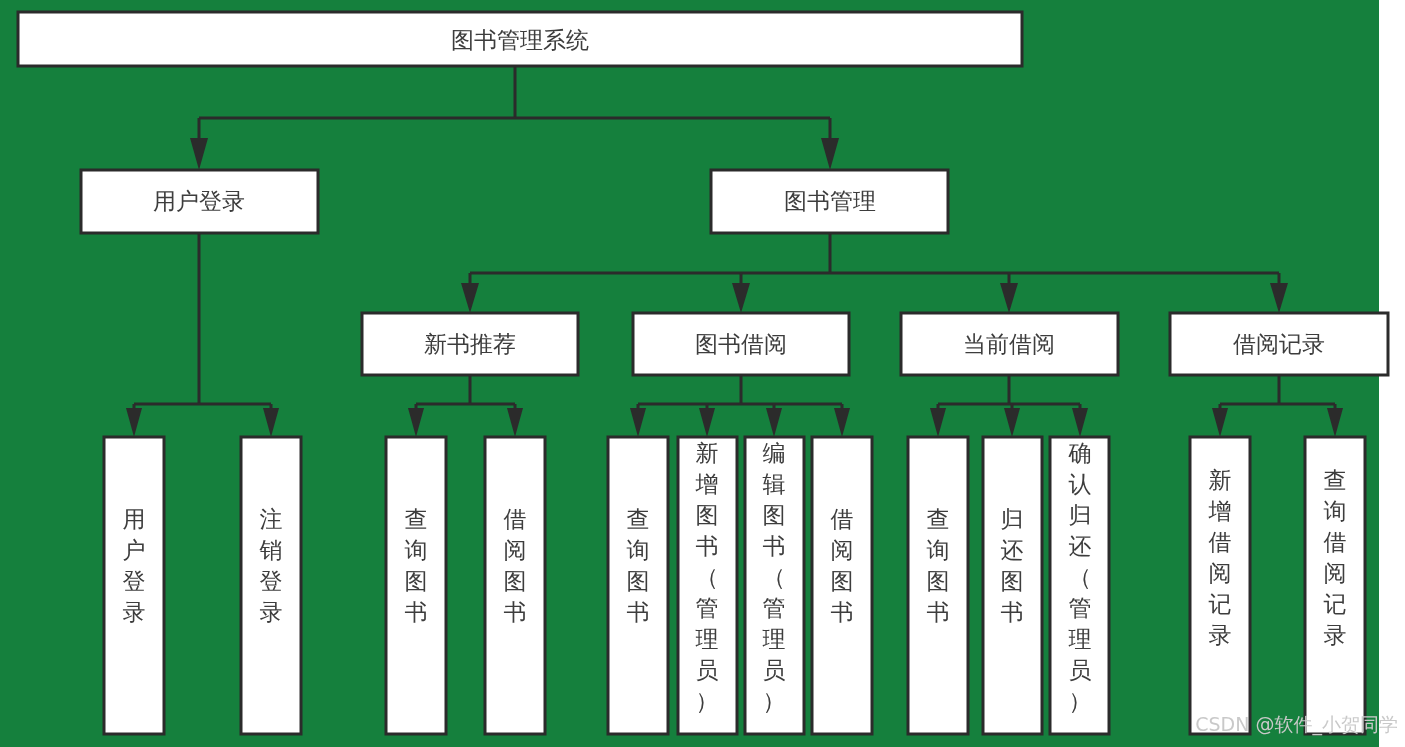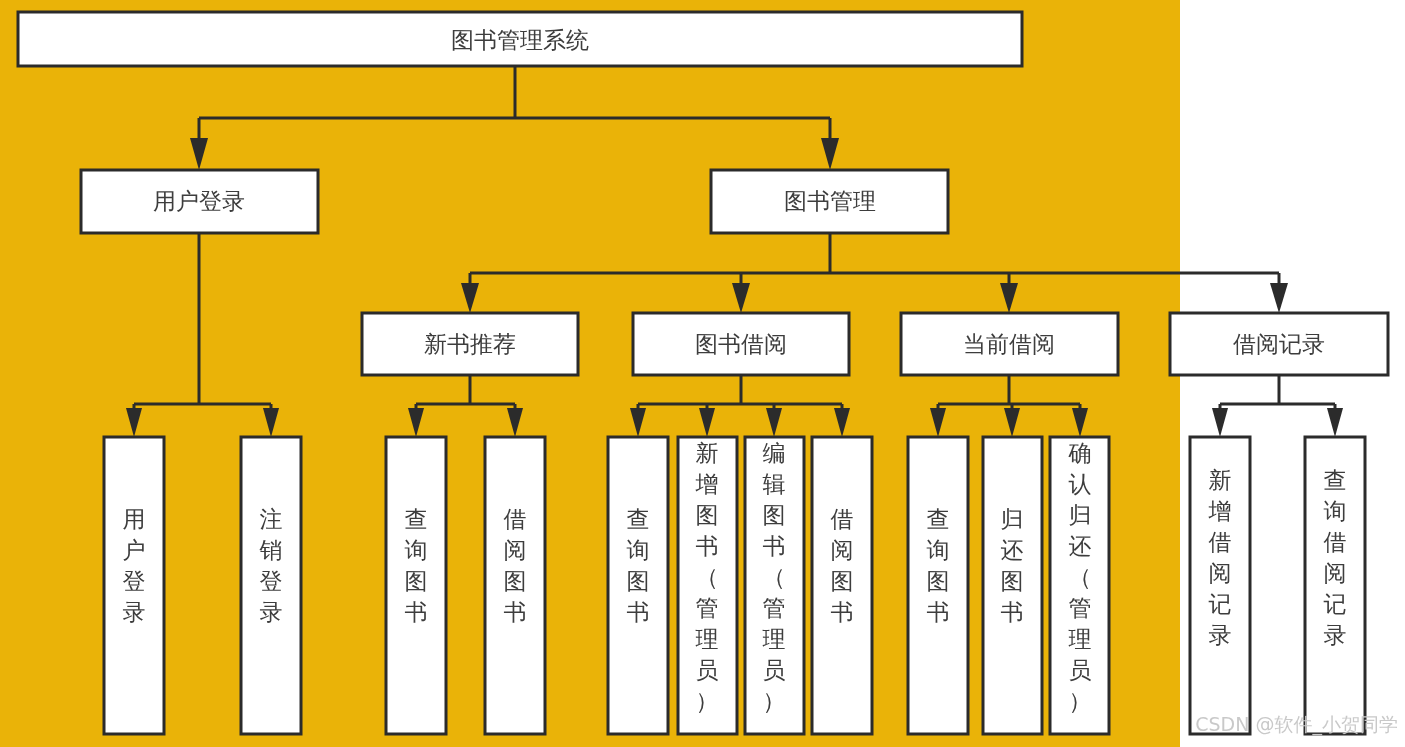--- a/index.html
+++ b/index.html
@@ -9,23 +9,23 @@
     background: #ffffff;
   }
   body {
     width: 1405px;
     height: 747px;
     font-family: "DejaVu Sans", "Liberation Sans", sans-serif;
     overflow: hidden;
   }
   #diagram-root {
     position: relative;
-    width: 1180px;
+    width: 1379px;
     height: 747px;
-    background: #eab308;
+    background: #15803d;
   }
   svg.diagram {
     display: block;
     width: 1405px;
     height: 747px;
   }
   .node-box {
     fill: #ffffff;
     stroke: #2b2b2b;
     stroke-width: 3;

